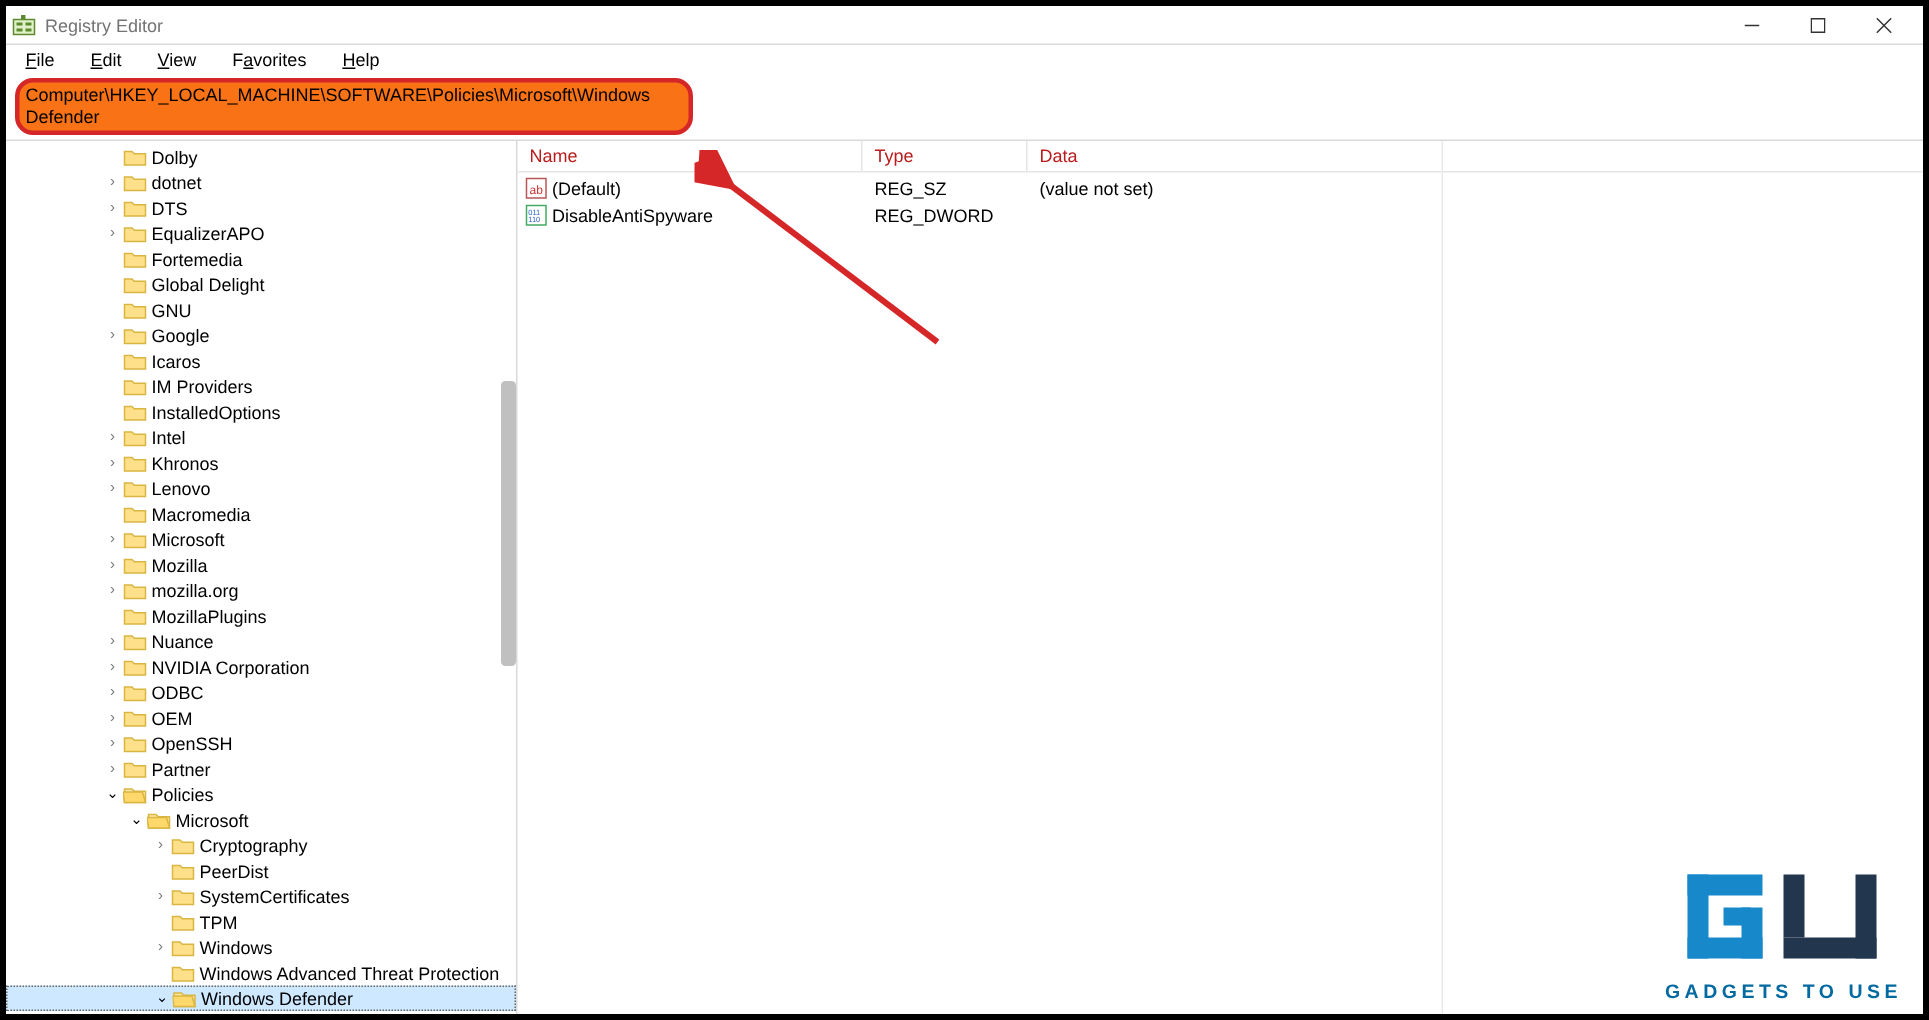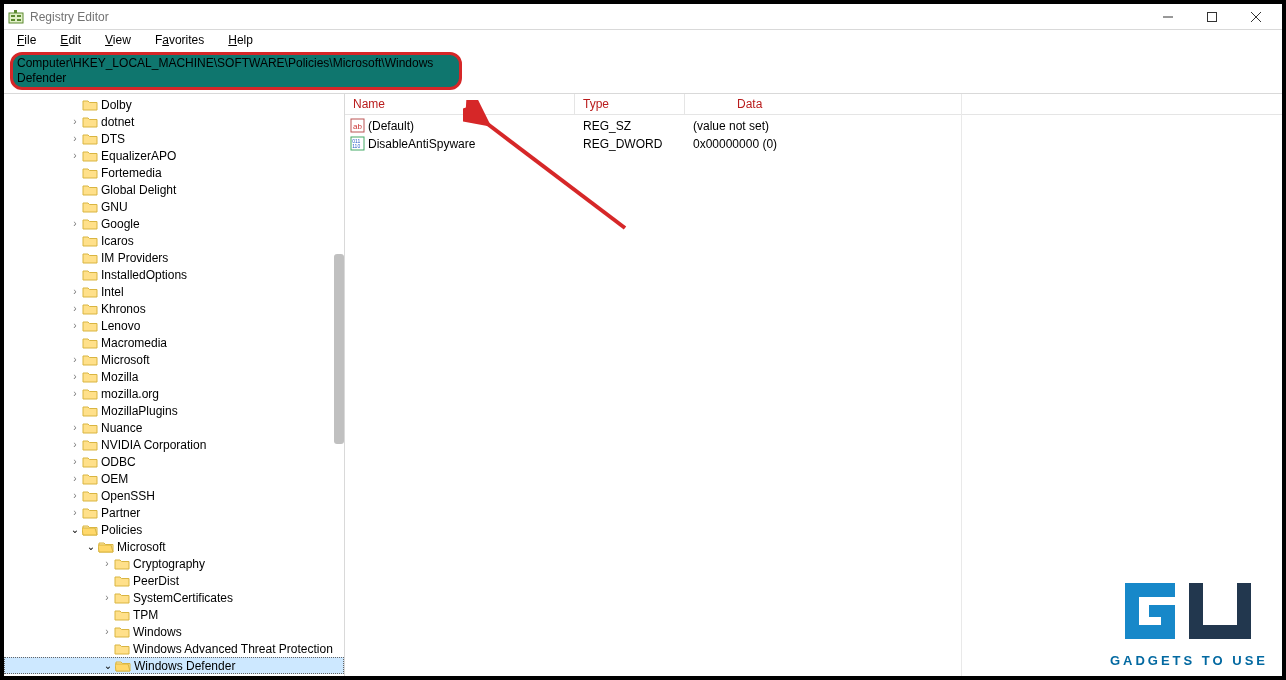--- a/index.html
+++ b/index.html
@@ -61,21 +61,21 @@
   .addressbar-wrap {
     padding: 2px 6px 3px 6px;
   }
   .addressbar-oval {
     border: 3px solid #d62728;
     border-radius: 12px;
     width: 452px;
     padding: 1px 6px 1px 4px;
     font-size: 12px;
     line-height: 15px;
-    background: #0f766e;
+    background: #f97316;
   }
   .content {
     display: flex;
     border-top: 1px solid #d9d9d9;
     height: calc(100% - 26px - 20px - 24px);
   }
   .tree-pane {
     width: 341px;
     overflow: hidden;
     position: relative;
@@ -138,21 +138,21 @@
   .list-header {
     display: flex;
     border-bottom: 1px solid #e5e5e5;
     font-size: 12px;
     color: #b91c1c;
   }
   .list-header .col {
     padding: 3px 8px;
     border-right: 1px solid #e5e5e5;
   }
-  .list-header .col:last-child { border-right: none; margin-left: 44px; }
+  .list-header .col:last-child { border-right: none; }
   .col-name { width: 230px; }
   .col-type { width: 110px; }
   .col-data { flex: 1; }
   .list-rows { }
   .list-row {
     display: flex;
     align-items: flex-end;
     height: 18px;
     font-size: 12px;
   }
@@ -811,21 +811,20 @@
             <span class="val-icon">
               <svg width="15" height="15" viewBox="0 0 15 15">
                 <rect x="1" y="1" width="13" height="13" fill="#fff" stroke="#4a6"></rect>
                 <text x="2.2" y="7" font-size="5" fill="#2a60c8" font-family="Arial">011</text>
                 <text x="2.2" y="12" font-size="5" fill="#2a60c8" font-family="Arial">110</text>
               </svg>
             </span>
             <span>DisableAntiSpyware</span>
           </div>
           <div class="cell cell-type">REG_DWORD</div>
-          <div class="cell cell-data">0x00000000 (0)</div>
         </div>
       </div>
   </div>
 </div>
 
 <svg class="arrow-overlay" width="180" height="160">
   <defs>
     <marker id="arrh" markerWidth="14" markerHeight="12" refX="2" refY="6" orient="auto">
       <path d="M12,0 L0,6 L12,12 L8,6 z" fill="#d62728"></path>
     </marker>

